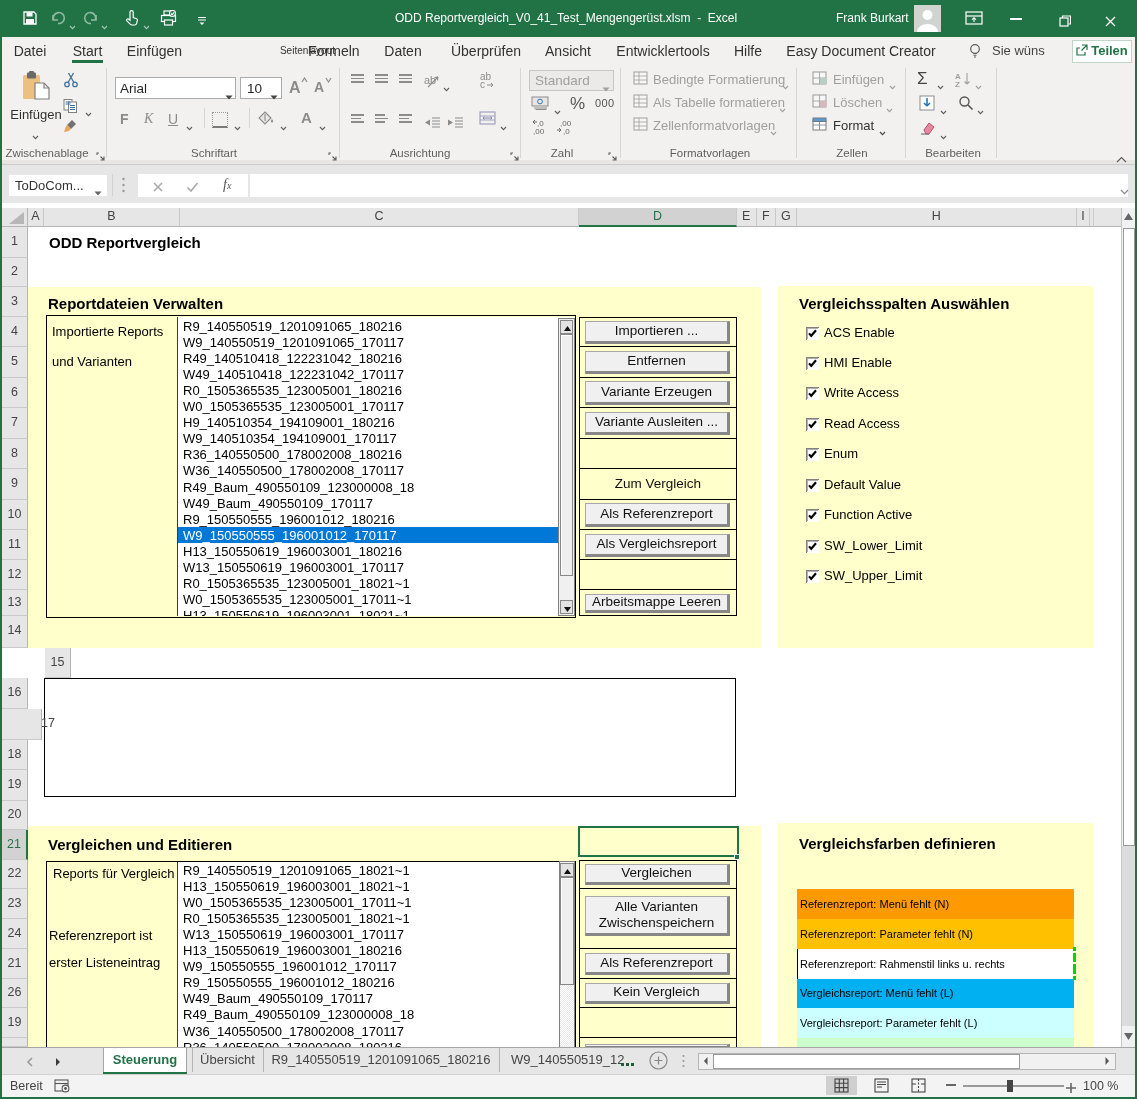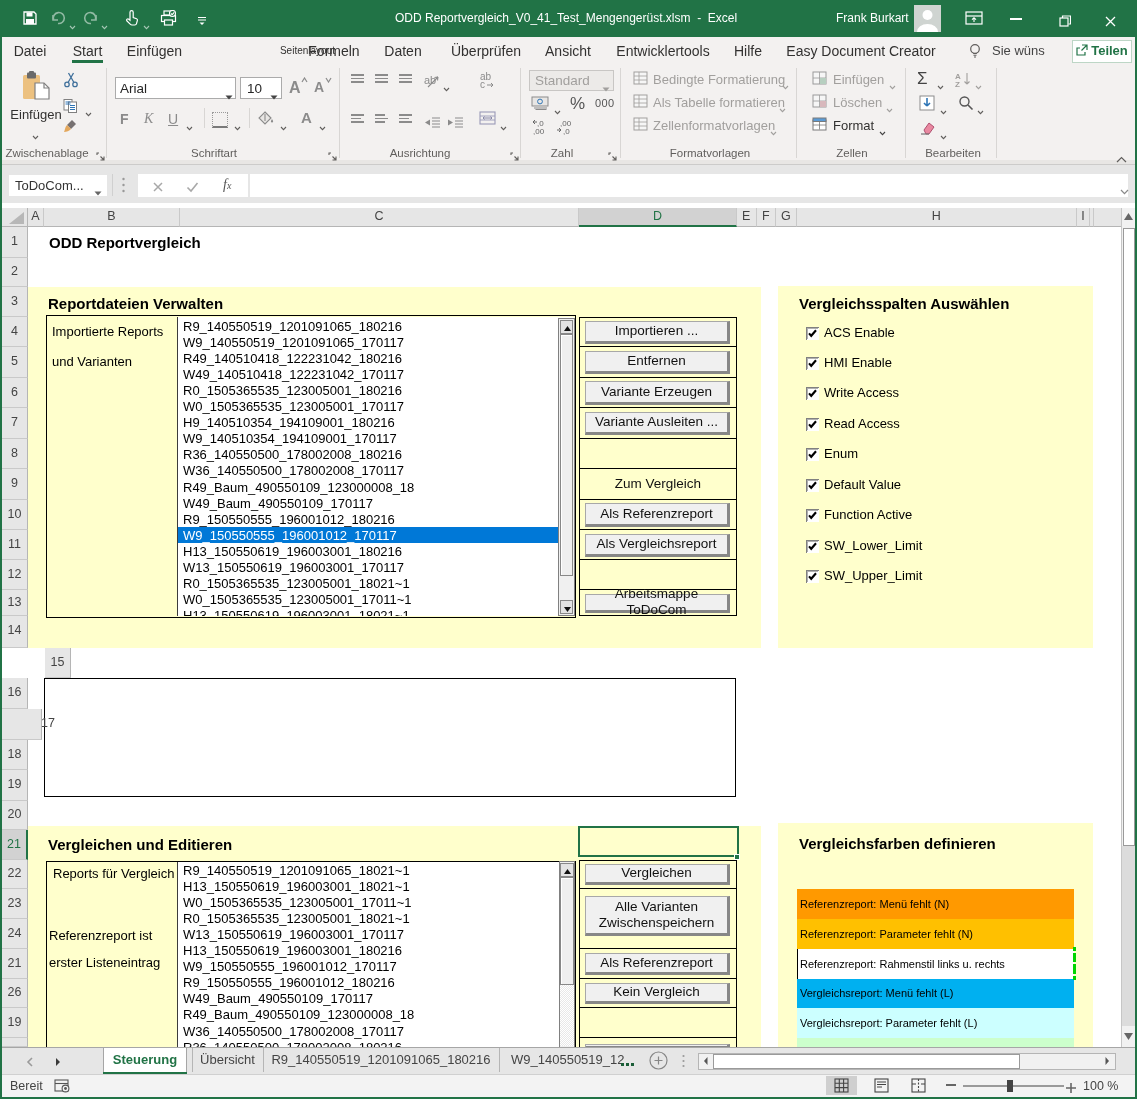--- a/index.html
+++ b/index.html
@@ -432,21 +432,21 @@
 <div class="ab" style="left:585px;top:411.5px;width:145px;height:23.5px;background:#f0f0f0;border-top:1px solid #a8a8a8;border-left:1px solid #a8a8a8;border-right:3px solid #878787;border-bottom:3px solid #878787;box-sizing:border-box;text-align:center;font-size:13.5px;color:#111;display:flex;align-items:center;justify-content:center;line-height:1.15;">Variante Ausleiten ...</div>
 <div class="ab" style="left:579px;top:438.5px;width:158px;height:30.5px;border-left:1px solid #000;border-right:1px solid #000;border-bottom:1px solid #000;box-sizing:border-box;"></div>
 <div class="ab" style="left:579px;top:469px;width:158px;height:30.5px;border-left:1px solid #000;border-right:1px solid #000;border-bottom:1px solid #000;box-sizing:border-box;"></div>
 <div class="ab" style="left:579px;top:469px;width:158px;height:30.5px;text-align:center;font-size:13.5px;color:#111;line-height:30.5px;">Zum Vergleich</div>
 <div class="ab" style="left:579px;top:499.5px;width:158px;height:30.5px;border-left:1px solid #000;border-right:1px solid #000;border-bottom:1px solid #000;box-sizing:border-box;"></div>
 <div class="ab" style="left:585px;top:503.0px;width:145px;height:23.5px;background:#f0f0f0;border-top:1px solid #a8a8a8;border-left:1px solid #a8a8a8;border-right:3px solid #878787;border-bottom:3px solid #878787;box-sizing:border-box;text-align:center;font-size:13.5px;color:#111;display:flex;align-items:center;justify-content:center;line-height:1.15;">Als Referenzreport</div>
 <div class="ab" style="left:579px;top:530px;width:158px;height:30px;border-left:1px solid #000;border-right:1px solid #000;border-bottom:1px solid #000;box-sizing:border-box;"></div>
 <div class="ab" style="left:585px;top:533.5px;width:145px;height:23px;background:#f0f0f0;border-top:1px solid #a8a8a8;border-left:1px solid #a8a8a8;border-right:3px solid #878787;border-bottom:3px solid #878787;box-sizing:border-box;text-align:center;font-size:13.5px;color:#111;display:flex;align-items:center;justify-content:center;line-height:1.15;">Als Vergleichsreport</div>
 <div class="ab" style="left:579px;top:560px;width:158px;height:30px;border-left:1px solid #000;border-right:1px solid #000;border-bottom:1px solid #000;box-sizing:border-box;"></div>
 <div class="ab" style="left:579px;top:590px;width:158px;height:26px;border-left:1px solid #000;border-right:1px solid #000;border-bottom:1px solid #000;box-sizing:border-box;"></div>
-<div class="ab" style="left:585px;top:593.5px;width:145px;height:19px;background:#f0f0f0;border-top:1px solid #a8a8a8;border-left:1px solid #a8a8a8;border-right:3px solid #878787;border-bottom:3px solid #878787;box-sizing:border-box;text-align:center;font-size:13.5px;color:#111;display:flex;align-items:center;justify-content:center;line-height:1.15;">Arbeitsmappe ToDoCom</div>
+<div class="ab" style="left:585px;top:593.5px;width:145px;height:19px;background:#f0f0f0;border-top:1px solid #a8a8a8;border-left:1px solid #a8a8a8;border-right:3px solid #878787;border-bottom:3px solid #878787;box-sizing:border-box;text-align:center;font-size:13.5px;color:#111;display:flex;align-items:center;justify-content:center;line-height:1.15;">Arbeitsmappe Leeren</div>
 <div class="ab" style="left:799px;top:295px;width:280px;height:17px;font-size:15px;font-weight:bold;color:#000;">Vergleichsspalten Auswählen</div>
 <div class="ab" style="left:806px;top:325.5px;width:13px;height:13px;"><svg width="13" height="13" viewBox="0 0 13 13">
       <rect x="0" y="0" width="13" height="13" fill="#808080"></rect>
       <rect x="1" y="1" width="12" height="12" fill="#fff"></rect>
       <rect x="1" y="1" width="11" height="11" fill="#b0b0b0"></rect>
       <rect x="2" y="2" width="10" height="10" fill="#fff"></rect>
       <path d="M3 6.4 L5.2 8.8 L10 3.2" fill="none" stroke="#000" stroke-width="2.1"></path>
     </svg></div>
 <div class="ab" style="left:824px;top:324.5px;width:200px;height:15px;font-size:13px;color:#000;line-height:15px;">ACS Enable</div>
 <div class="ab" style="left:806px;top:355.7px;width:13px;height:13px;"><svg width="13" height="13" viewBox="0 0 13 13">

